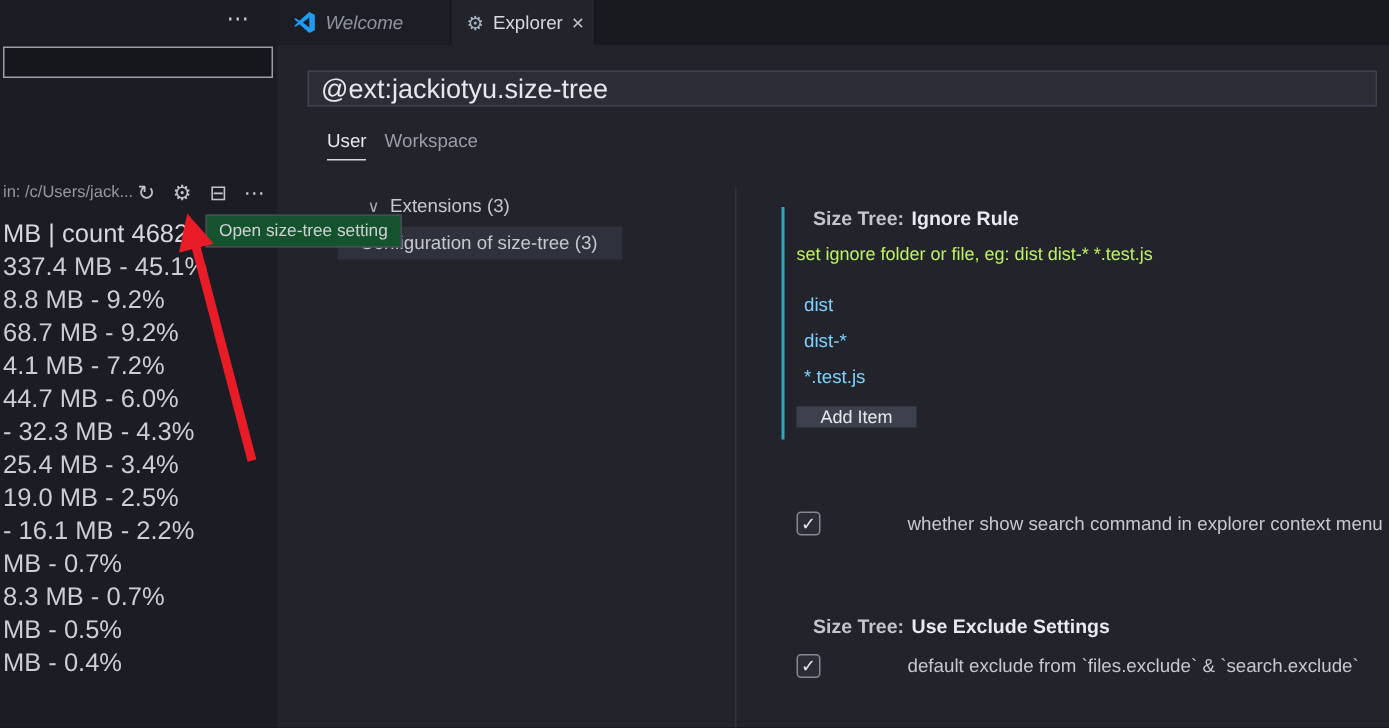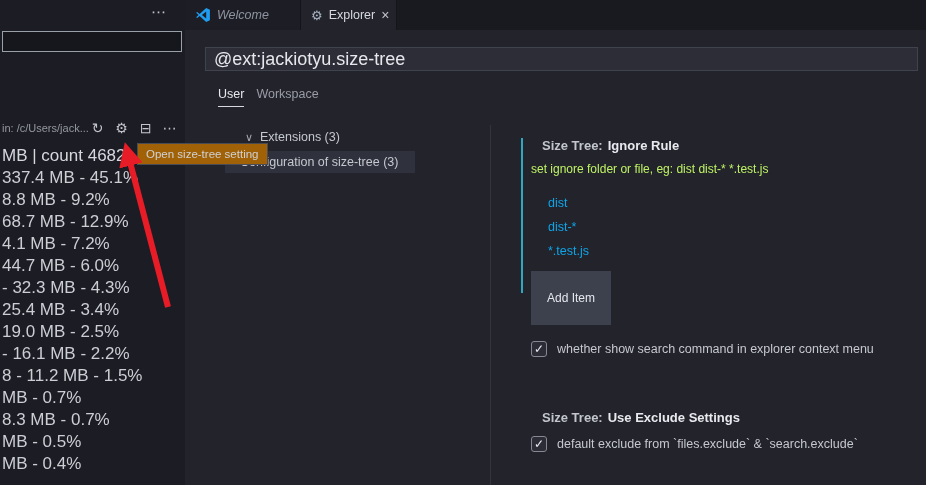--- a/index.html
+++ b/index.html
@@ -18,21 +18,21 @@
   .sb-path { position:absolute; left:2px; top:4px; font-size:11px; color:#9597a0; white-space:nowrap; }
   .sb-icons { position:absolute; left:90px; top:1px; display:flex; gap:9px; }
   .sb-icons span { width:15px; height:18px; font-size:14px; line-height:18px; text-align:center; color:#c2c4cc; cursor:pointer; }
   .sb-list { position:absolute; left:0; top:145px; right:1px; }
   .sb-row { height:22px; line-height:22px; padding-left:2px; font-size:17px; color:#ccced4; white-space:nowrap; overflow:hidden; cursor:pointer; }
   .sb-row.stats { color:#d6d8de; }
 
   
   .tooltip {
     position:absolute; left:137px; top:143px; z-index:40;
-    background:#a16207; border:1px solid #4a4c55; color:#cfd1d6;
+    background:#14532d; border:1px solid #4a4c55; color:#cfd1d6;
     font-size:11.5px; padding:4px 8px; white-space:nowrap;
   }
 
   
   .arrow-overlay { position:absolute; left:0; top:0; width:926px; height:485px; z-index:50; pointer-events:none; }
 
   
   .tabbar { position:absolute; left:185px; top:0; width:741px; height:30px; background:#191a20; display:flex; }
   .tab { display:flex; align-items:center; gap:6px; padding:0 10px; height:30px; font-size:12.5px; cursor:pointer; }
   .tab-welcome { width:116px; background:#1d1e25; color:#8e94a0; font-style:italic; border-right:1px solid #14151a; }
@@ -62,28 +62,28 @@
   .setting { position:absolute; left:336px; }
   .setting-1 { top:108px; }
   .setting-2 { top:300px; }
   .setting-3 { top:380px; }
   .mod-bar { position:absolute; left:0; top:0; width:2px; height:155px; background:#2fa7c0; }
   .s-head { padding-left:21px; font-size:13px; font-weight:700; white-space:nowrap; }
   .s-cat { color:#c3c6cd; margin-right:5px; }
   .s-name { color:#e8eaef; }
   .s-desc { padding-left:10px; margin-top:9px; font-size:12px; color:#bef264; white-space:nowrap; }
   .s-list { margin-top:15px; padding-left:10px; width:300px; }
-  .s-list-row { height:24px; line-height:24px; padding-left:5px; font-size:12.5px; color:#0ea5e9; cursor:pointer;margin-left:12px; }
+  .s-list-row { height:24px; line-height:24px; padding-left:5px; font-size:12.5px; color:#7dd3fc; cursor:pointer; }
   .add-btn { margin:8px 0 0 10px; display:inline-block; background:#3c414d; color:#e6e8ed;
-             border:none; font-size:12px; padding:20px 16px; cursor:pointer;
+             border:none; font-size:12px; padding:0 16px; cursor:pointer;
              font-family:"Liberation Sans", sans-serif; }
   .cb-row { margin-top:11px; margin-left:10px; display:flex; align-items:center; gap:10px; }
   .checkbox { width:16px; height:16px; border:1px solid #868994; background:#2b2c35; border-radius:3px;
               color:#e8eaef; font-size:12px; line-height:14px; text-align:center; cursor:pointer; }
-  .cb-label { font-size:12.5px; color:#c6c8cf; white-space:nowrap; }
+  .cb-label { font-size:12.5px; color:#c6c8cf; white-space:nowrap;margin-left:48px; }
 </style>
 </head>
 <body>
 
 <div id="app">
 
   <div class="sidebar">
     <span class="sb-more">⋯</span>
     <div class="filter-box"></div>
 
@@ -94,28 +94,27 @@
         <span>⚙</span>
         <span>⊟</span>
         <span>⋯</span>
       </div>
     </div>
 
     <div class="sb-list">
       <div class="sb-row stats">MB | count 4682</div>
       <div class="sb-row">337.4 MB - 45.1%</div>
       <div class="sb-row">8.8 MB - 9.2%</div>
-      <div class="sb-row">68.7 MB - 12.9%</div>
+      <div class="sb-row">68.7 MB - 9.2%</div>
       <div class="sb-row">4.1 MB - 7.2%</div>
       <div class="sb-row">44.7 MB - 6.0%</div>
       <div class="sb-row">- 32.3 MB - 4.3%</div>
       <div class="sb-row">25.4 MB - 3.4%</div>
       <div class="sb-row">19.0 MB - 2.5%</div>
       <div class="sb-row">- 16.1 MB - 2.2%</div>
-      <div class="sb-row">8 - 11.2 MB - 1.5%</div>
       <div class="sb-row">MB - 0.7%</div>
       <div class="sb-row">8.3 MB - 0.7%</div>
       <div class="sb-row">MB - 0.5%</div>
       <div class="sb-row">MB - 0.4%</div>
     </div>
   </div>
 
   <div class="tabbar">
     <div class="tab tab-welcome">
       <svg width="16" height="16" viewBox="0 0 16 16">

